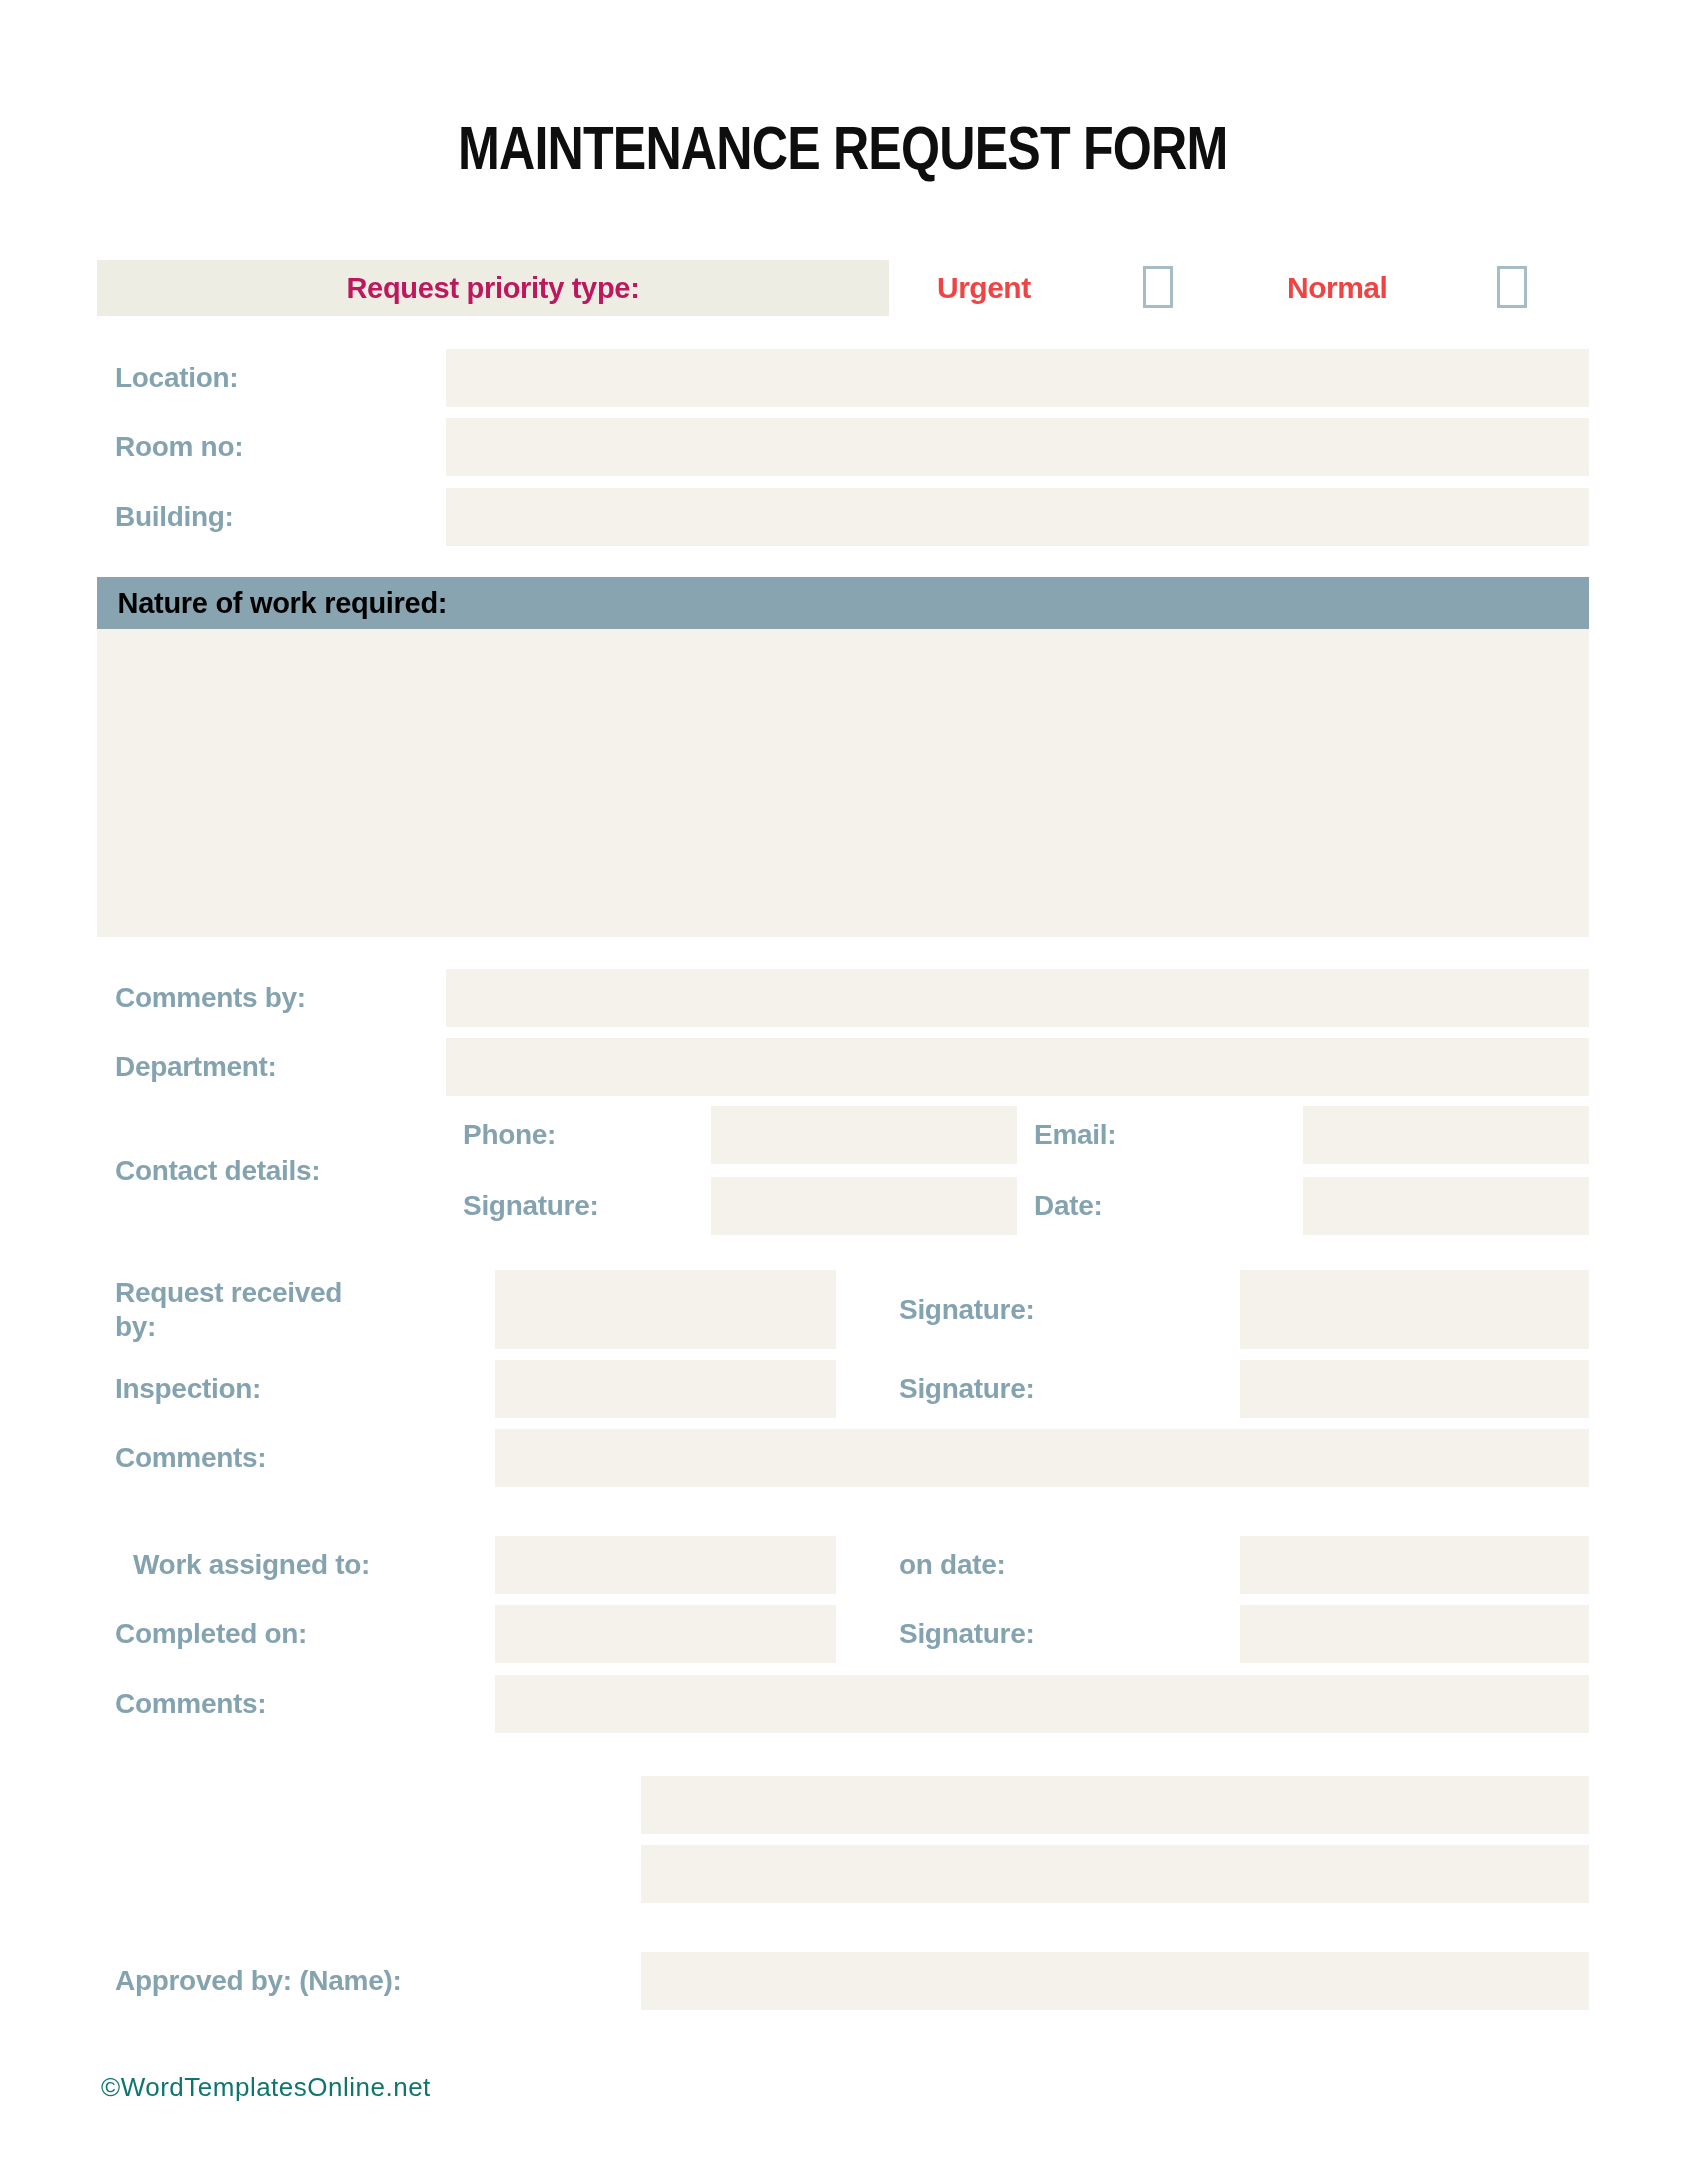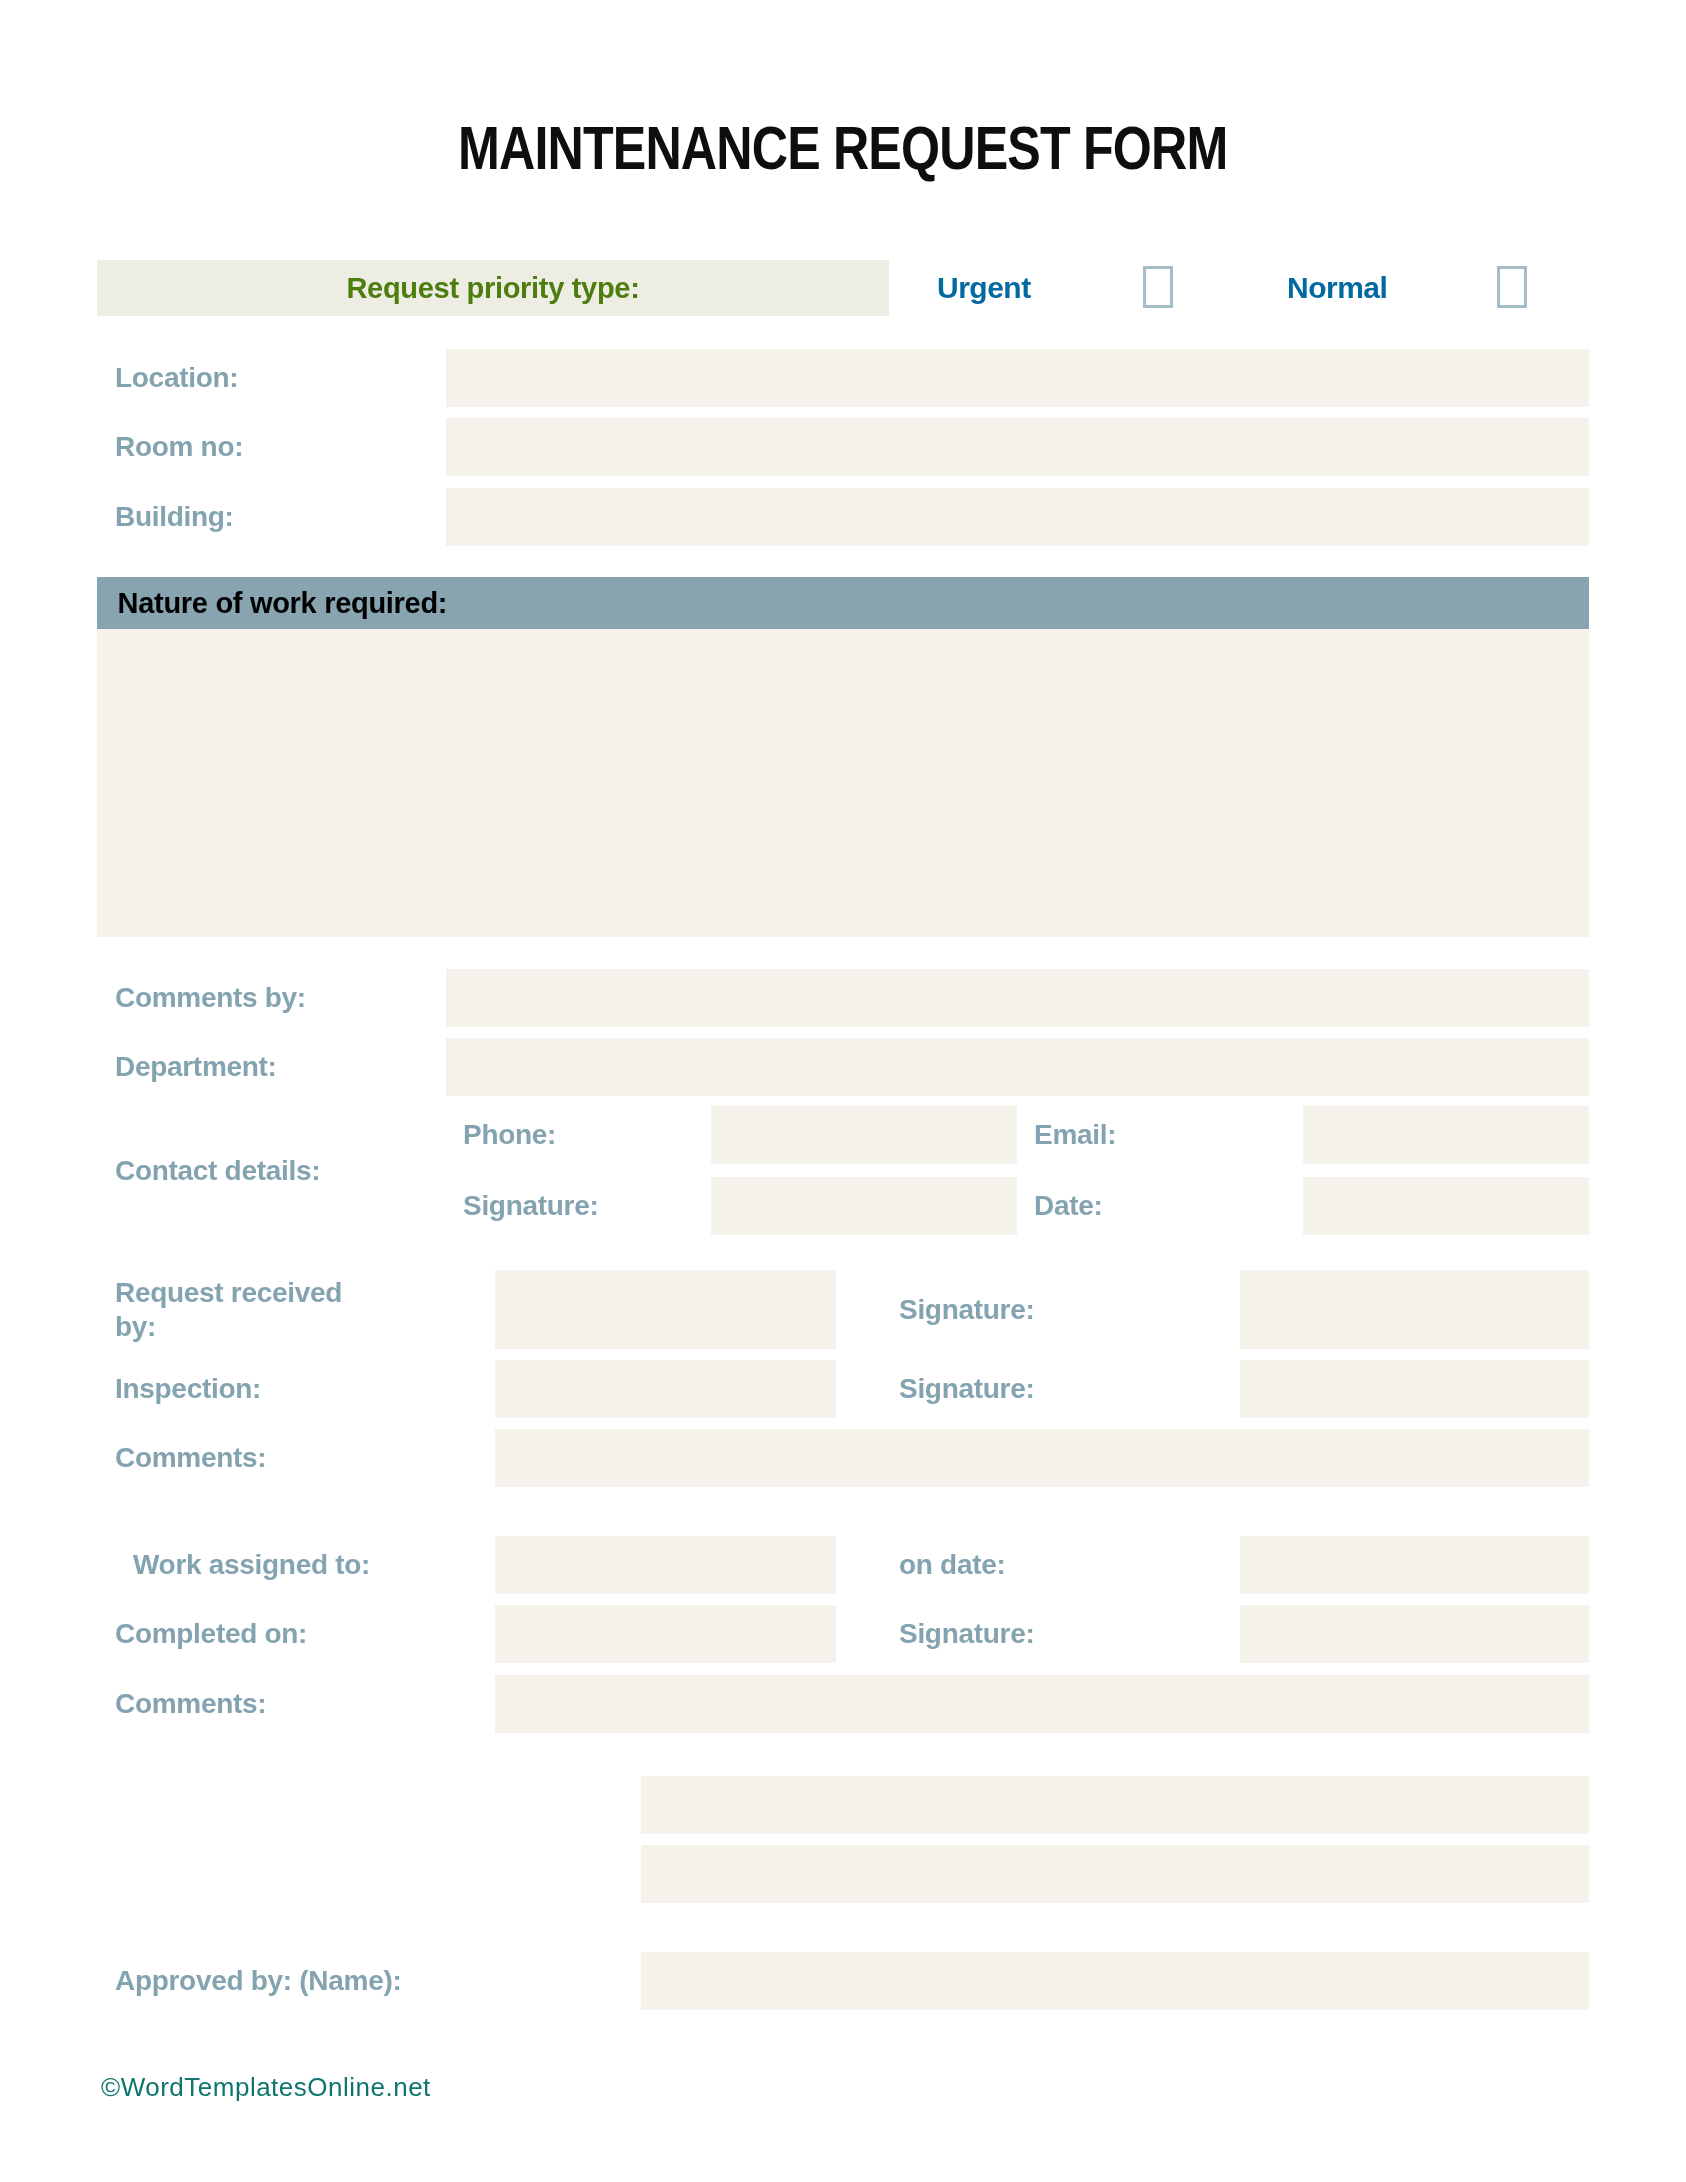--- a/index.html
+++ b/index.html
@@ -50,32 +50,32 @@
     align-items: center;
   }
   .priority-bar {
     position: absolute;
     left: 97px; top: 240px;
     width: 792px; height: 56px;
     background: #eeede4;
     display: flex;
     align-items: center;
     justify-content: center;
-    color: #4d7c0f;
+    color: #be185d;
     font-weight: bold;
     font-size: 29px;
     letter-spacing: -0.3px;
   }
   .opt-label {
     position: absolute;
     display: flex;
     align-items: center;
     height: 56px;
     top: 240px;
-    color: #0369a1;
+    color: #ef4444;
     font-weight: bold;
     font-size: 30px;
     letter-spacing: -0.5px;
   }
   .checkbox {
     position: absolute;
     top: 246px;
     width: 24px;
     height: 36px;
     background: #ffffff;

